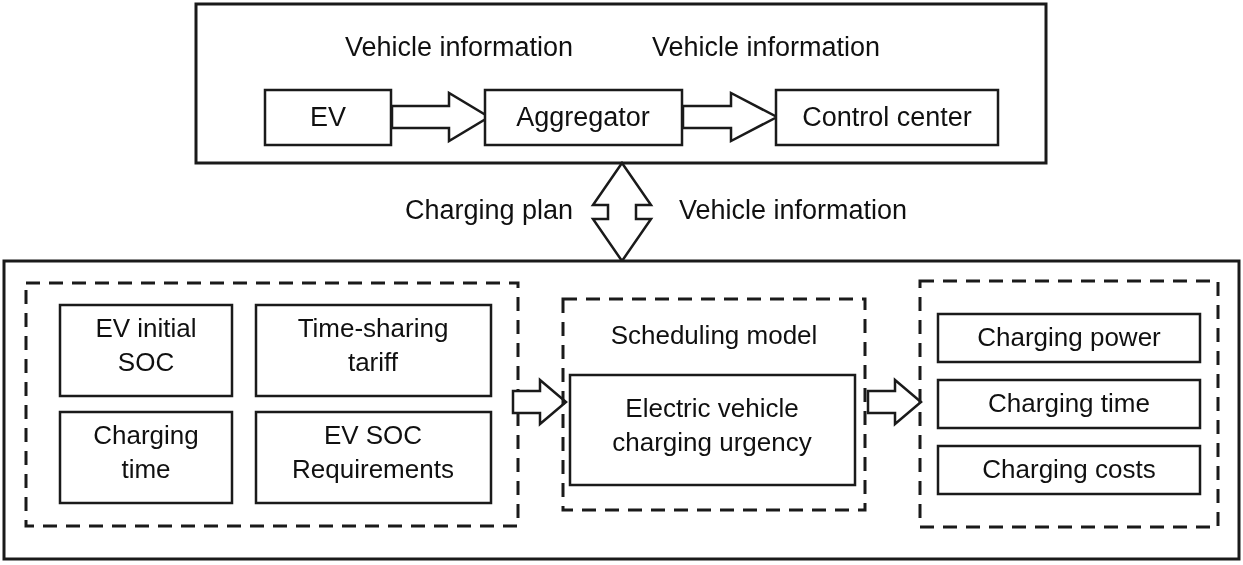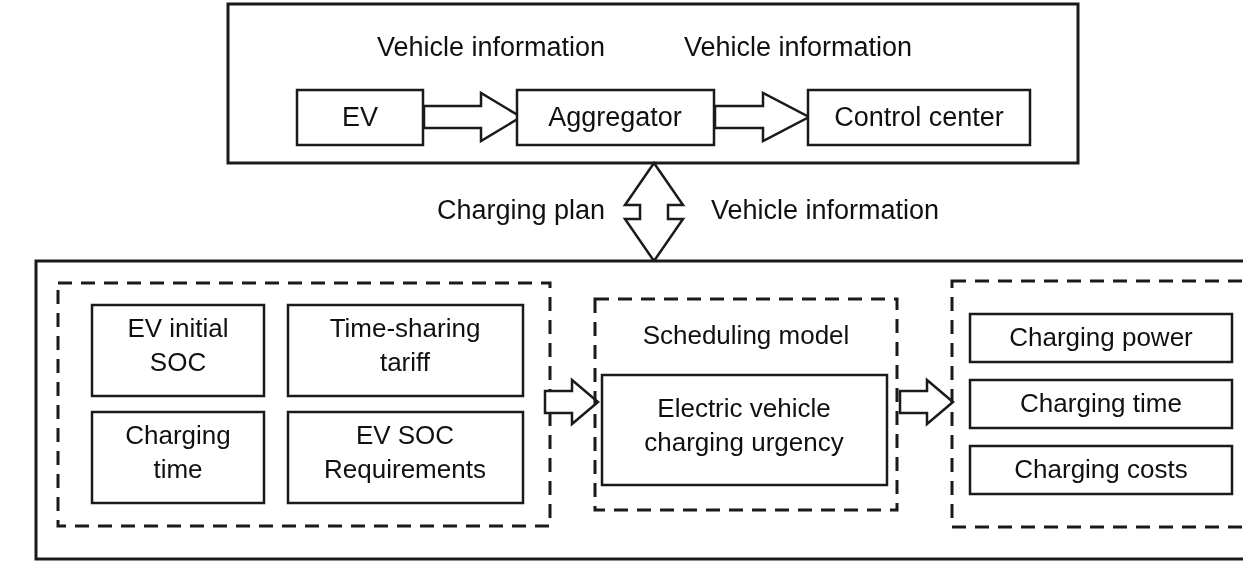--- a/index.html
+++ b/index.html
@@ -10,21 +10,20 @@
   body {
     width: 1243px;
     height: 565px;
     font-family: "Liberation Sans", sans-serif;
     overflow: hidden;
   }
   #diagram-root {
     position: relative;
     width: 1117px;
     height: 565px;
-    margin-left: 32px;
   }
   svg#diagram {
     display: block;
     width: 1243px;
     height: 565px;
   }
   .panel-solid {
     fill: #ffffff;
     stroke: #1a1a1a;
     stroke-width: 3;

